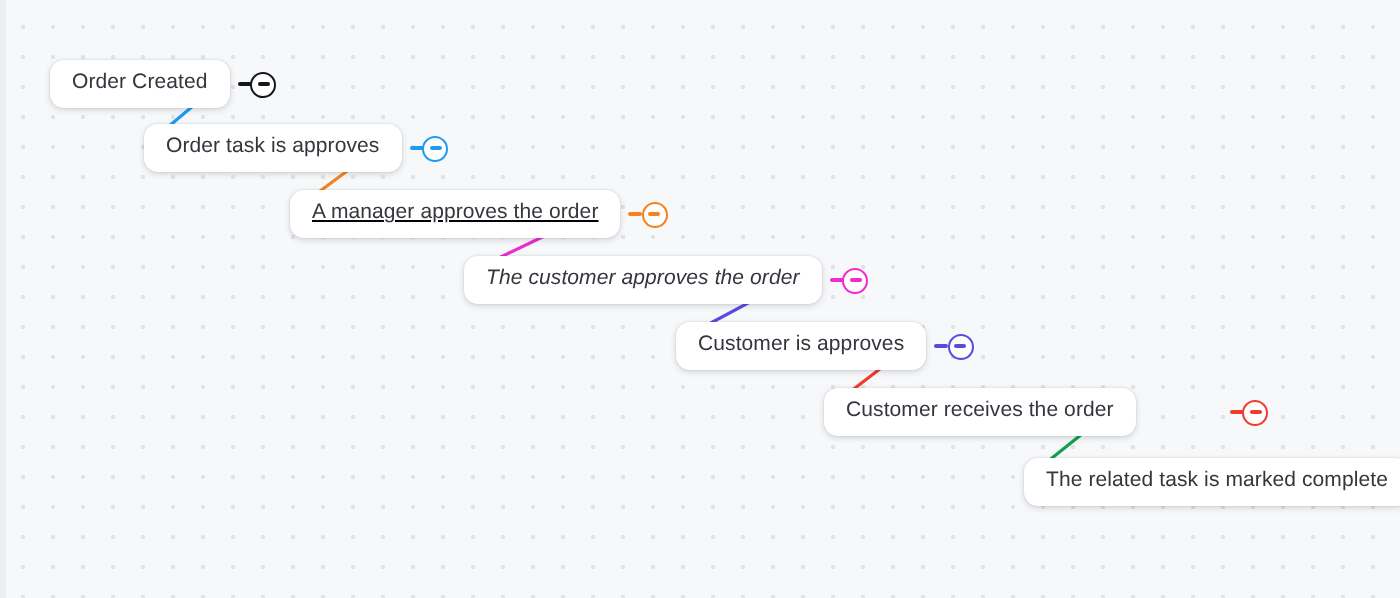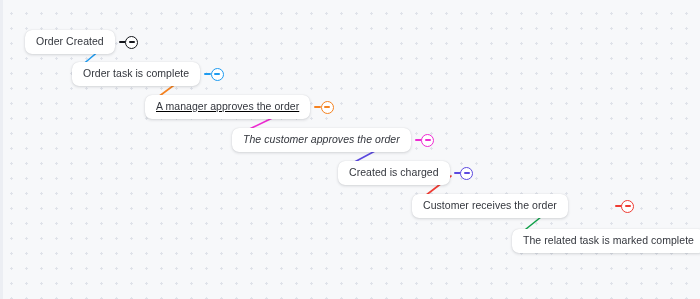--- a/index.html
+++ b/index.html
@@ -115,21 +115,21 @@
       <div class="step" style="left: 25px; top: 30px;">
         <div class="card">Order Created</div>
         <div class="node">
           <span class="node-stem" style="background: rgb(20, 22, 27);"></span>
           <span class="node-ring" style="border-color: rgb(20, 22, 27);">
             <span class="minus" style="background: rgb(20, 22, 27);"></span>
           </span>
         </div>
       </div>
       <div class="step" style="left: 72px; top: 62px;">
-        <div class="card">Order task is complete</div>
+        <div class="card">Order task is approves</div>
         <div class="node">
           <span class="node-stem" style="background: rgb(30, 155, 240);"></span>
           <span class="node-ring" style="border-color: rgb(30, 155, 240);">
             <span class="minus" style="background: rgb(30, 155, 240);"></span>
           </span>
         </div>
       </div>
       <div class="step" style="left: 145px; top: 95px; text-decoration: underline;">
         <div class="card">A manager approves the order</div>
         <div class="node">
@@ -142,21 +142,21 @@
       <div class="step" style="left: 232px; top: 128px; font-style: italic;">
         <div class="card">The customer approves the order</div>
         <div class="node">
           <span class="node-stem" style="background: rgb(238, 42, 210);"></span>
           <span class="node-ring" style="border-color: rgb(238, 42, 210);">
             <span class="minus" style="background: rgb(238, 42, 210);"></span>
           </span>
         </div>
       </div>
       <div class="step" style="left: 338px; top: 161px;">
-        <div class="card">Created is charged</div>
+        <div class="card">Customer is approves</div>
         <div class="node">
           <span class="node-stem" style="background: rgb(91, 73, 224);"></span>
           <span class="node-ring" style="border-color: rgb(91, 73, 224);">
             <span class="minus" style="background: rgb(91, 73, 224);"></span>
           </span>
         </div>
       </div>
       <div class="step" style="left: 412px; top: 194px; gap: 43px;">
         <div class="card">Customer receives the order</div>
         <div class="node">

